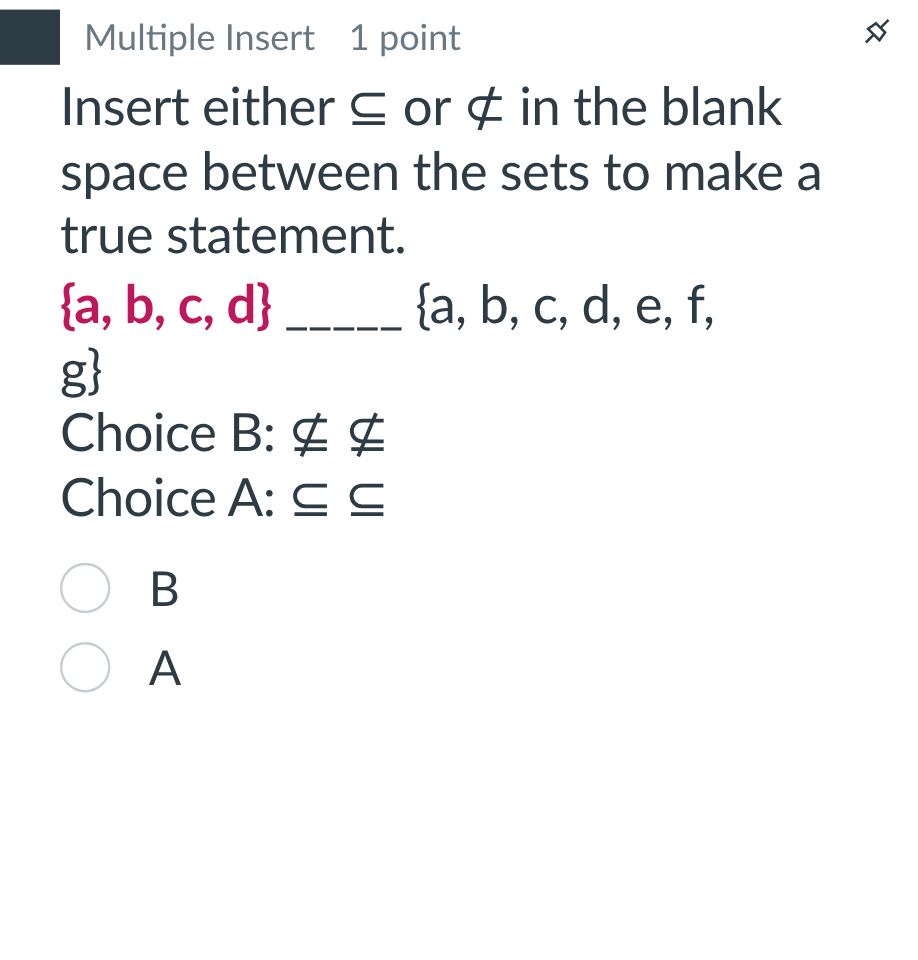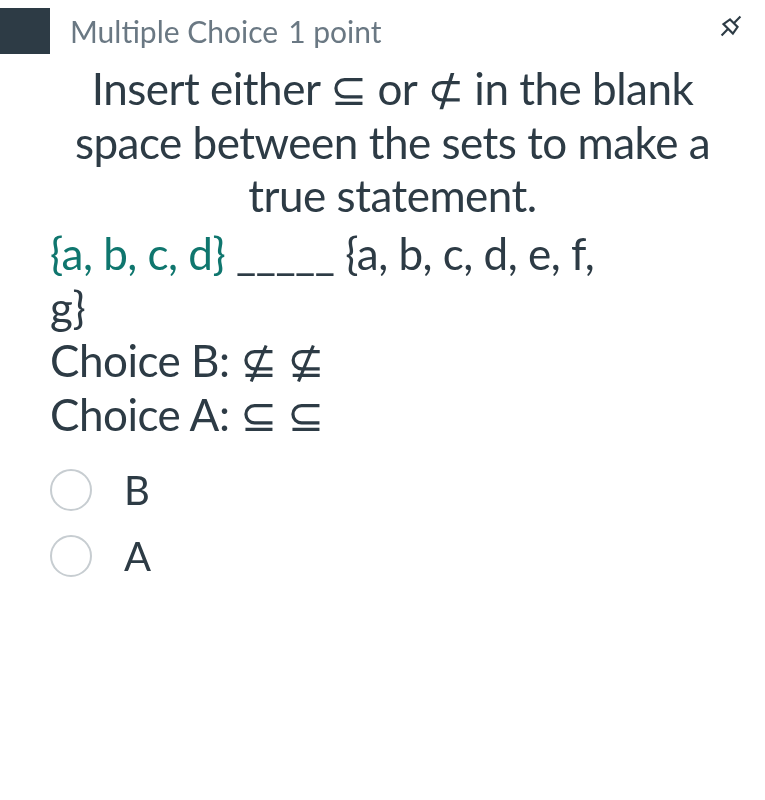--- a/index.html
+++ b/index.html
@@ -28,50 +28,50 @@
     }
     .question-type {
       color: #6a7883;
       font-size: 30px;
       font-weight: 400;
     }
     .points {
       color: #6a7883;
       font-size: 30px;
       font-weight: 400;
-      margin-left: 10px;
+      margin-left: 28px;
       text-align: right;
     }
     .pin-icon {
       position: absolute;
       right: 18px;
       top: 10px;
       color: #2d3b45;
     }
     .content {
       padding: 0 30px 0 50px;
     }
     .question-text {
       color: #2d3b45;
       font-size: 44px;
       line-height: 1.22;
       font-weight: 400;
       margin-bottom: 4px;
       letter-spacing: -0.5px;
-      text-align: center;
     }
     .set-line {
       color: #2d3b45;
       font-size: 44px;
       line-height: 1.22;
       font-weight: 400;
       letter-spacing: -0.5px;
     }
     .red-set {
-      color: #0f766e;
+      color: #be185d;
+      font-weight: bold;
     }
     .choice-line {
       color: #2d3b45;
       font-size: 44px;
       line-height: 1.22;
       font-weight: 400;
       letter-spacing: -0.5px;
     }
     .options {
       margin-top: 24px;
@@ -94,21 +94,21 @@
       color: #2d3b45;
       font-size: 40px;
       font-weight: 400;
     }
   </style>
 </head>
 <body>
 
 <div class="header">
   <div class="color-bar"></div>
-  <span class="question-type">Multiple Choice</span>
+  <span class="question-type">Multiple Insert</span>
   <span class="points">1 point</span>
   <span class="pin-icon">
     <svg width="32" height="32" viewBox="0 0 24 24" fill="none" stroke="currentColor" stroke-width="1.6">
       <g transform="rotate(45 12 12)">
         <path d="M12 2 L12 9 M8 9 L16 9 L17 15 L7 15 Z M12 15 L12 22"></path>
       </g>
     </svg>
   </span>
 </div>
 

